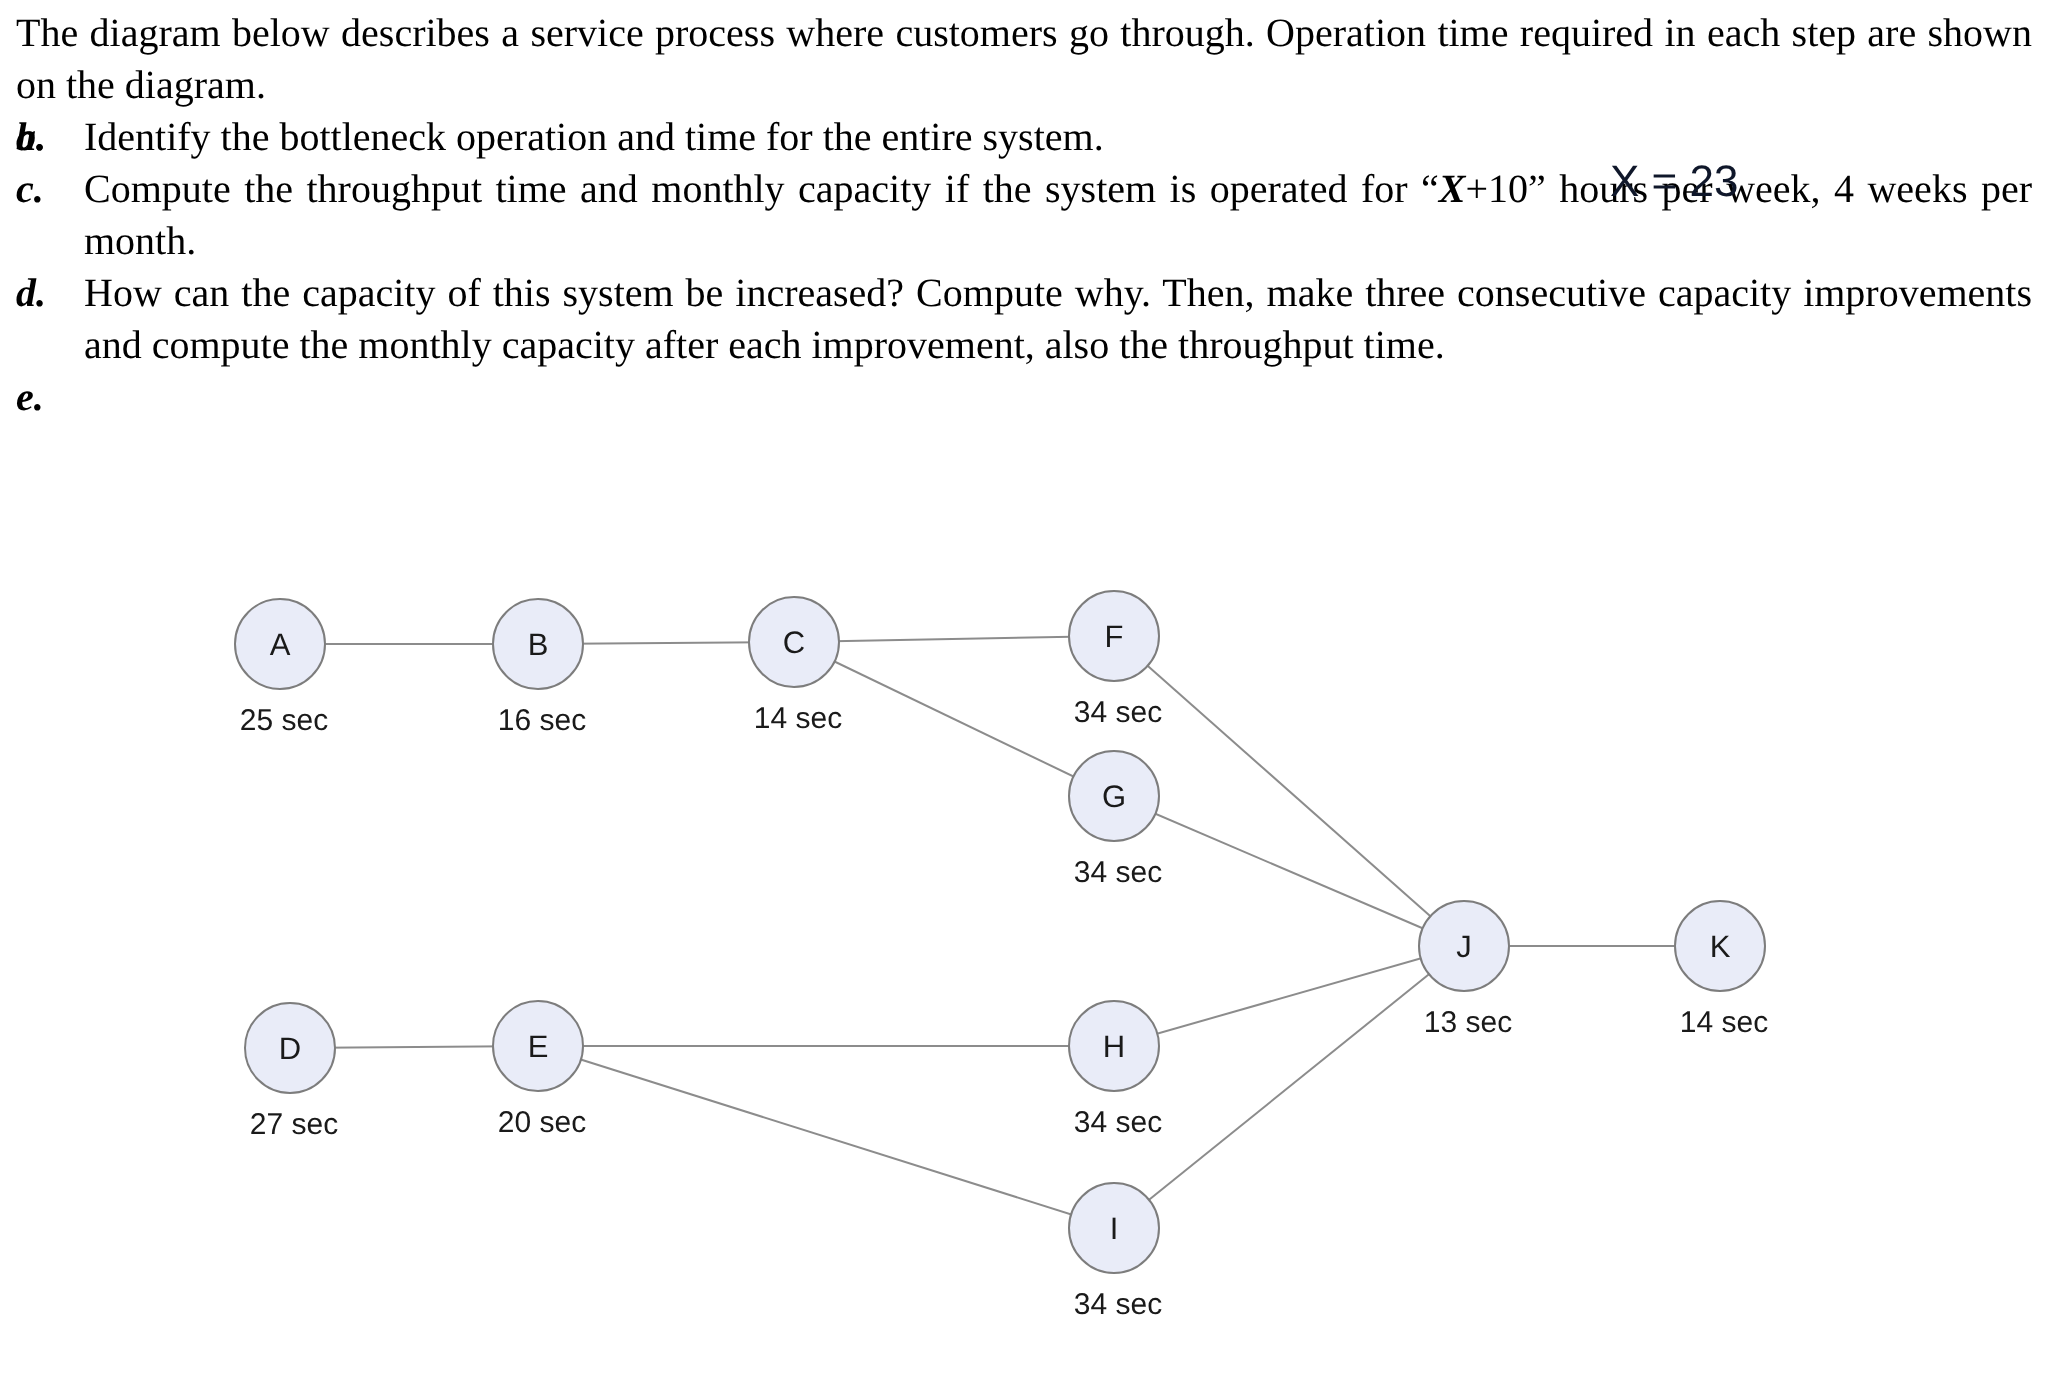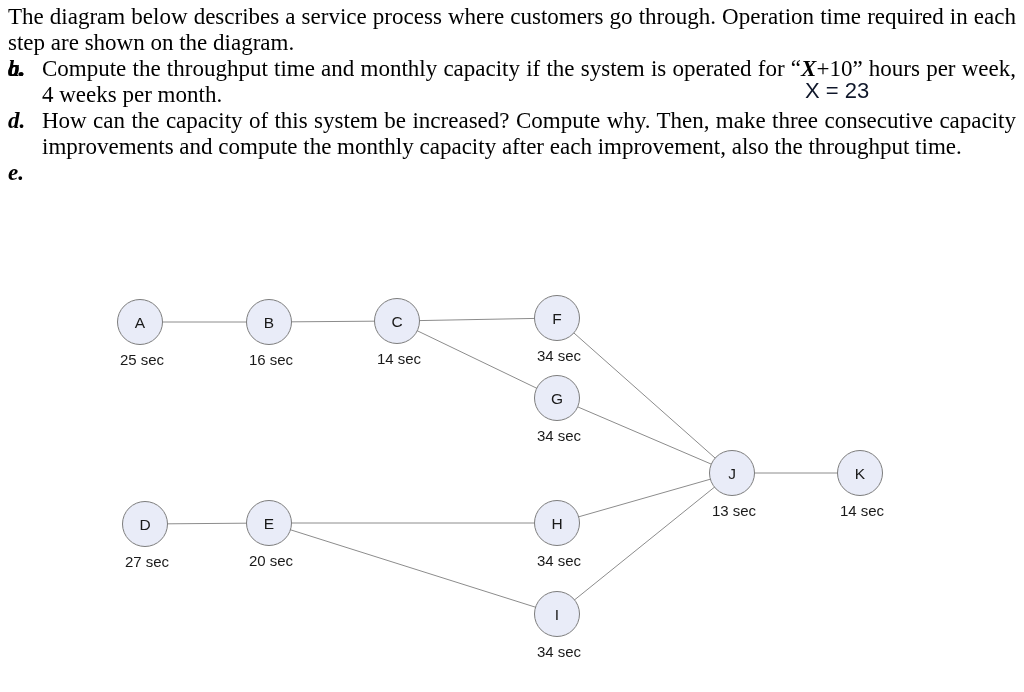--- a/index.html
+++ b/index.html
@@ -10,21 +10,21 @@
     background: #ffffff;
     overflow: hidden;
     font-family: "Liberation Serif", serif;
     color: #000000;
   }
   .text-block {
     position: absolute;
     left: 8px;
     top: 4px;
     width: 1008px;
-    font-size: 23px;
+    font-size: 20px;
     line-height: 26px;
     text-align: justify;
   }
   .intro { text-align: justify; }
   .item {
     position: relative;
     padding-left: 34px;
     text-align: justify;
   }
   .item-letter {
@@ -56,21 +56,21 @@
 </style>
 </head>
 <body>
 
 <div class="page">
 
   <div class="text-block">
     <div class="intro">The diagram below describes a service process where customers go through. Operation time required in each step are shown on the diagram.</div>
     <div>
         <div class="item"><span class="item-letter">a.</span></div>
-        <div class="item"><span class="item-letter">b.</span></div>
+        <div class="item"><span class="item-letter">b.</span><span><span>Identify the bottleneck operation and time for the entire system.</span></span></div>
         <div class="item"><span class="item-letter">c.</span><span><span>Compute the throughput time and monthly capacity if the system is operated for “</span><span class="seg-bold-italic">X</span><span>+10” hours per week, 4 weeks per month.</span></span></div>
         <div class="item"><span class="item-letter">d.</span><span><span>How can the capacity of this system be increased? Compute why. Then, make three consecutive capacity improvements and compute the monthly capacity after each improvement, also the throughput time.</span></span></div>
         <div class="item"><span class="item-letter">e.</span></div>
       </div>
   </div>
 
   <span class="annotation" style="color: #0f172a;">X = 23</span>
 
   <svg class="diagram" width="1024" height="692" viewBox="0 0 1024 692">
       <line x1="140" y1="322" x2="269" y2="322" stroke="#8c8c8c" stroke-width="1"></line>

